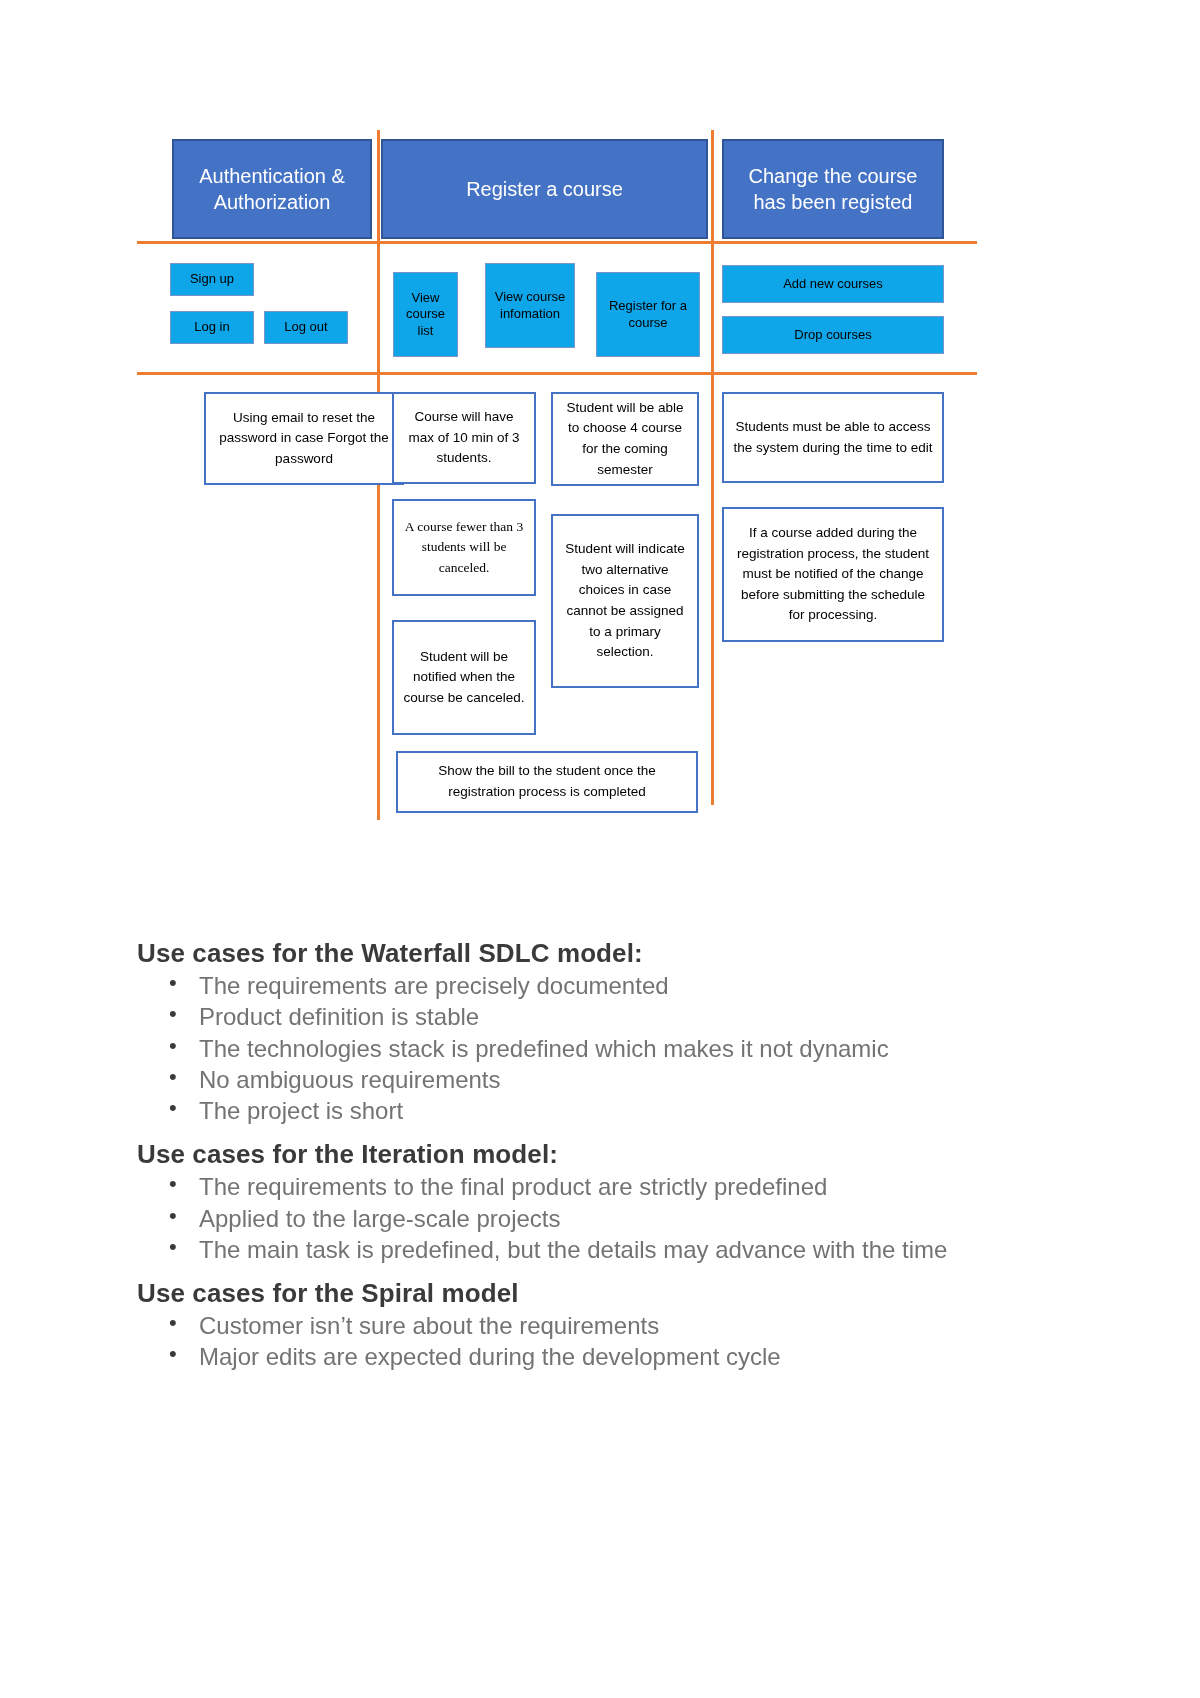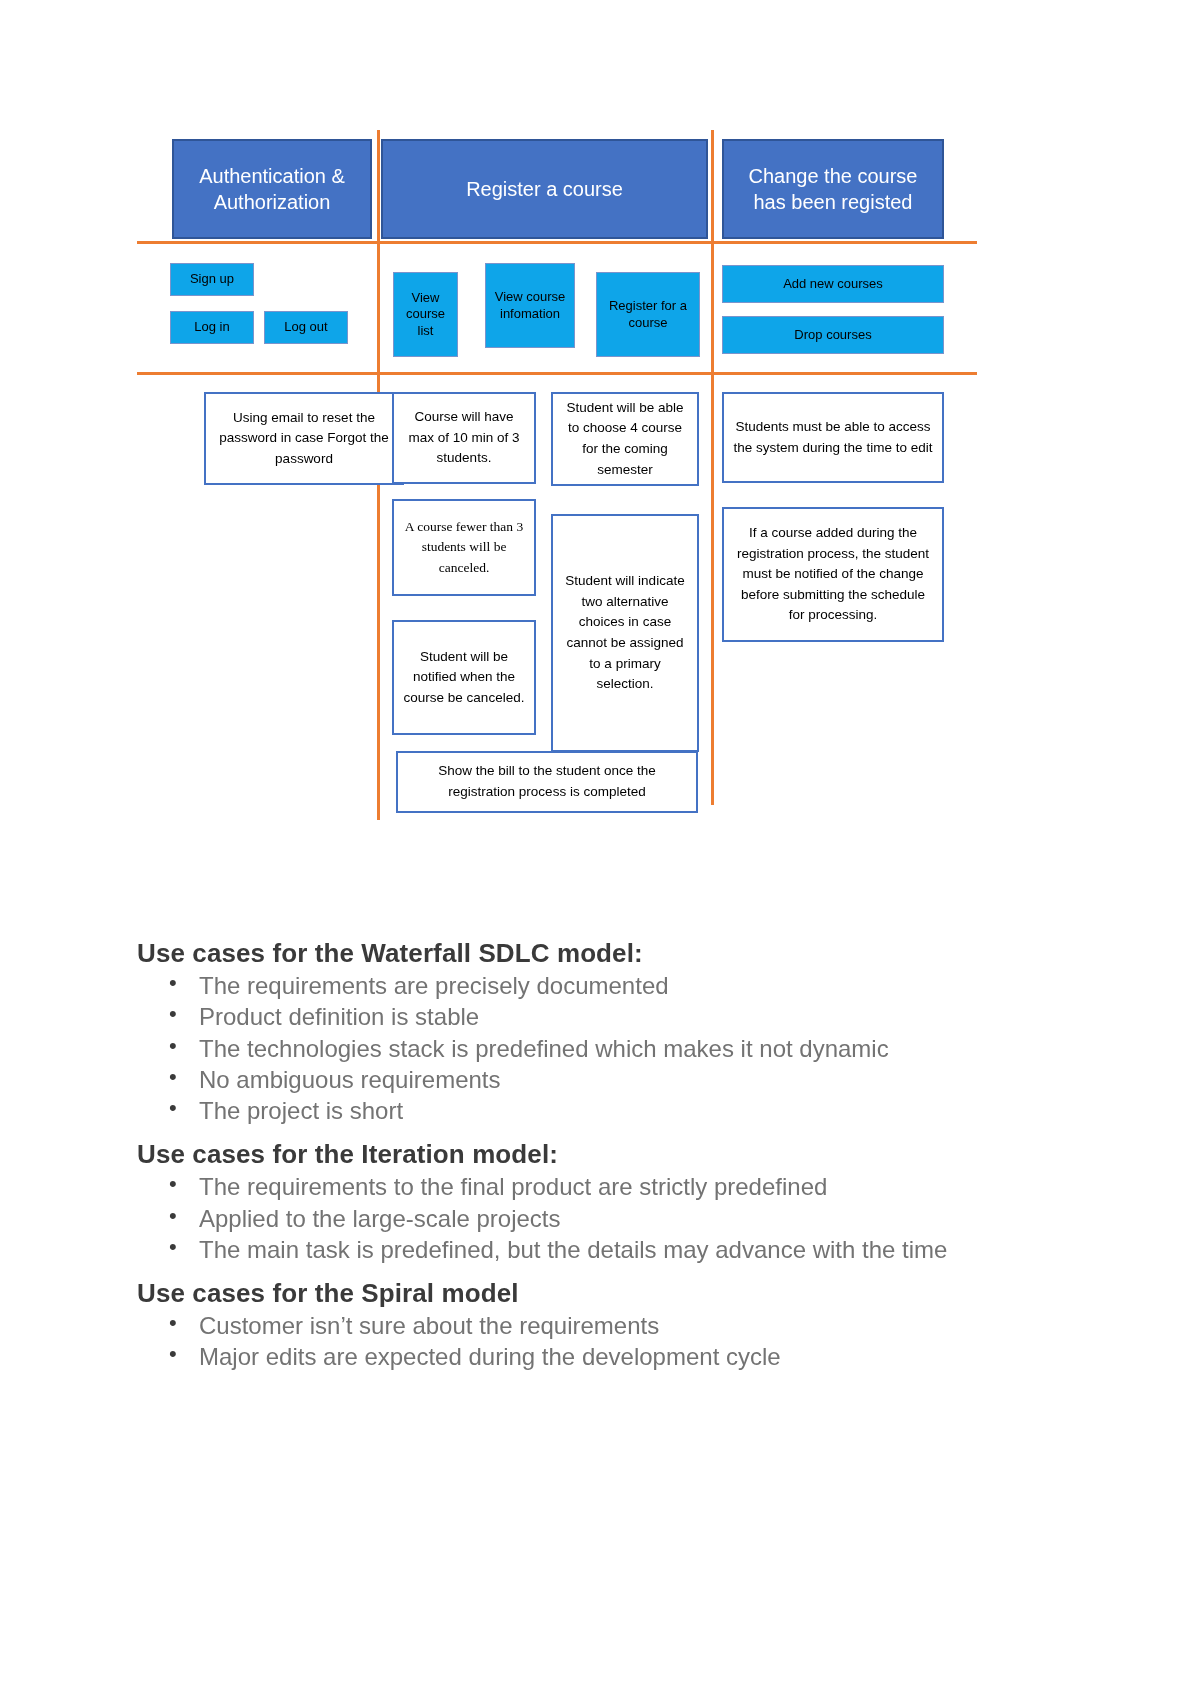--- a/index.html
+++ b/index.html
@@ -148,21 +148,21 @@
   <div class="hdr" style="left:381px; top:139px; width:327px; height:100px;">Register a course</div>
 
   <div class="act" style="left:393px; top:272px; width:65px; height:85px;">View course list</div>
   <div class="act" style="left:485px; top:263px; width:90px; height:85px;">View course infomation</div>
   <div class="act" style="left:596px; top:272px; width:104px; height:85px;">Register for a course</div>
 
   <div class="req" style="left:392px; top:392px; width:144px; height:92px;">Course will have max of 10 min of 3 students.</div>
   <div class="req" style="left:392px; top:499px; width:144px; height:97px;font-family:Liberation Serif, serif;">A course fewer than 3 students will be canceled.</div>
   <div class="req" style="left:392px; top:620px; width:144px; height:115px;">Student will be notified when the course be canceled.</div>
   <div class="req" style="left:551px; top:392px; width:148px; height:94px;">Student will be able to choose 4 course for the coming semester</div>
-  <div class="req" style="left:551px; top:514px; width:148px; height:238px;">Student will indicate two alternative choices in case cannot be assigned to a primary selection.</div>
+  <div class="req" style="left:551px; top:514px; width:148px; height:174px;">Student will indicate two alternative choices in case cannot be assigned to a primary selection.</div>
   <div class="req" style="left:396px; top:751px; width:302px; height:62px;">Show the bill to the student once the registration process is completed</div>
 
   <div class="hdr" style="left:722px; top:139px; width:222px; height:100px;">Change the course has been registed</div>
 
   <div class="act" style="left:722px; top:265px; width:222px; height:38px;">Add new courses</div>
   <div class="act" style="left:722px; top:316px; width:222px; height:38px;">Drop courses</div>
 
   <div class="req" style="left:722px; top:392px; width:222px; height:91px;">Students must be able to access the system during the time to edit</div>
   <div class="req" style="left:722px; top:507px; width:222px; height:135px;">If a course added during the registration process, the student must be notified of the change before submitting the schedule for processing.</div>
 

